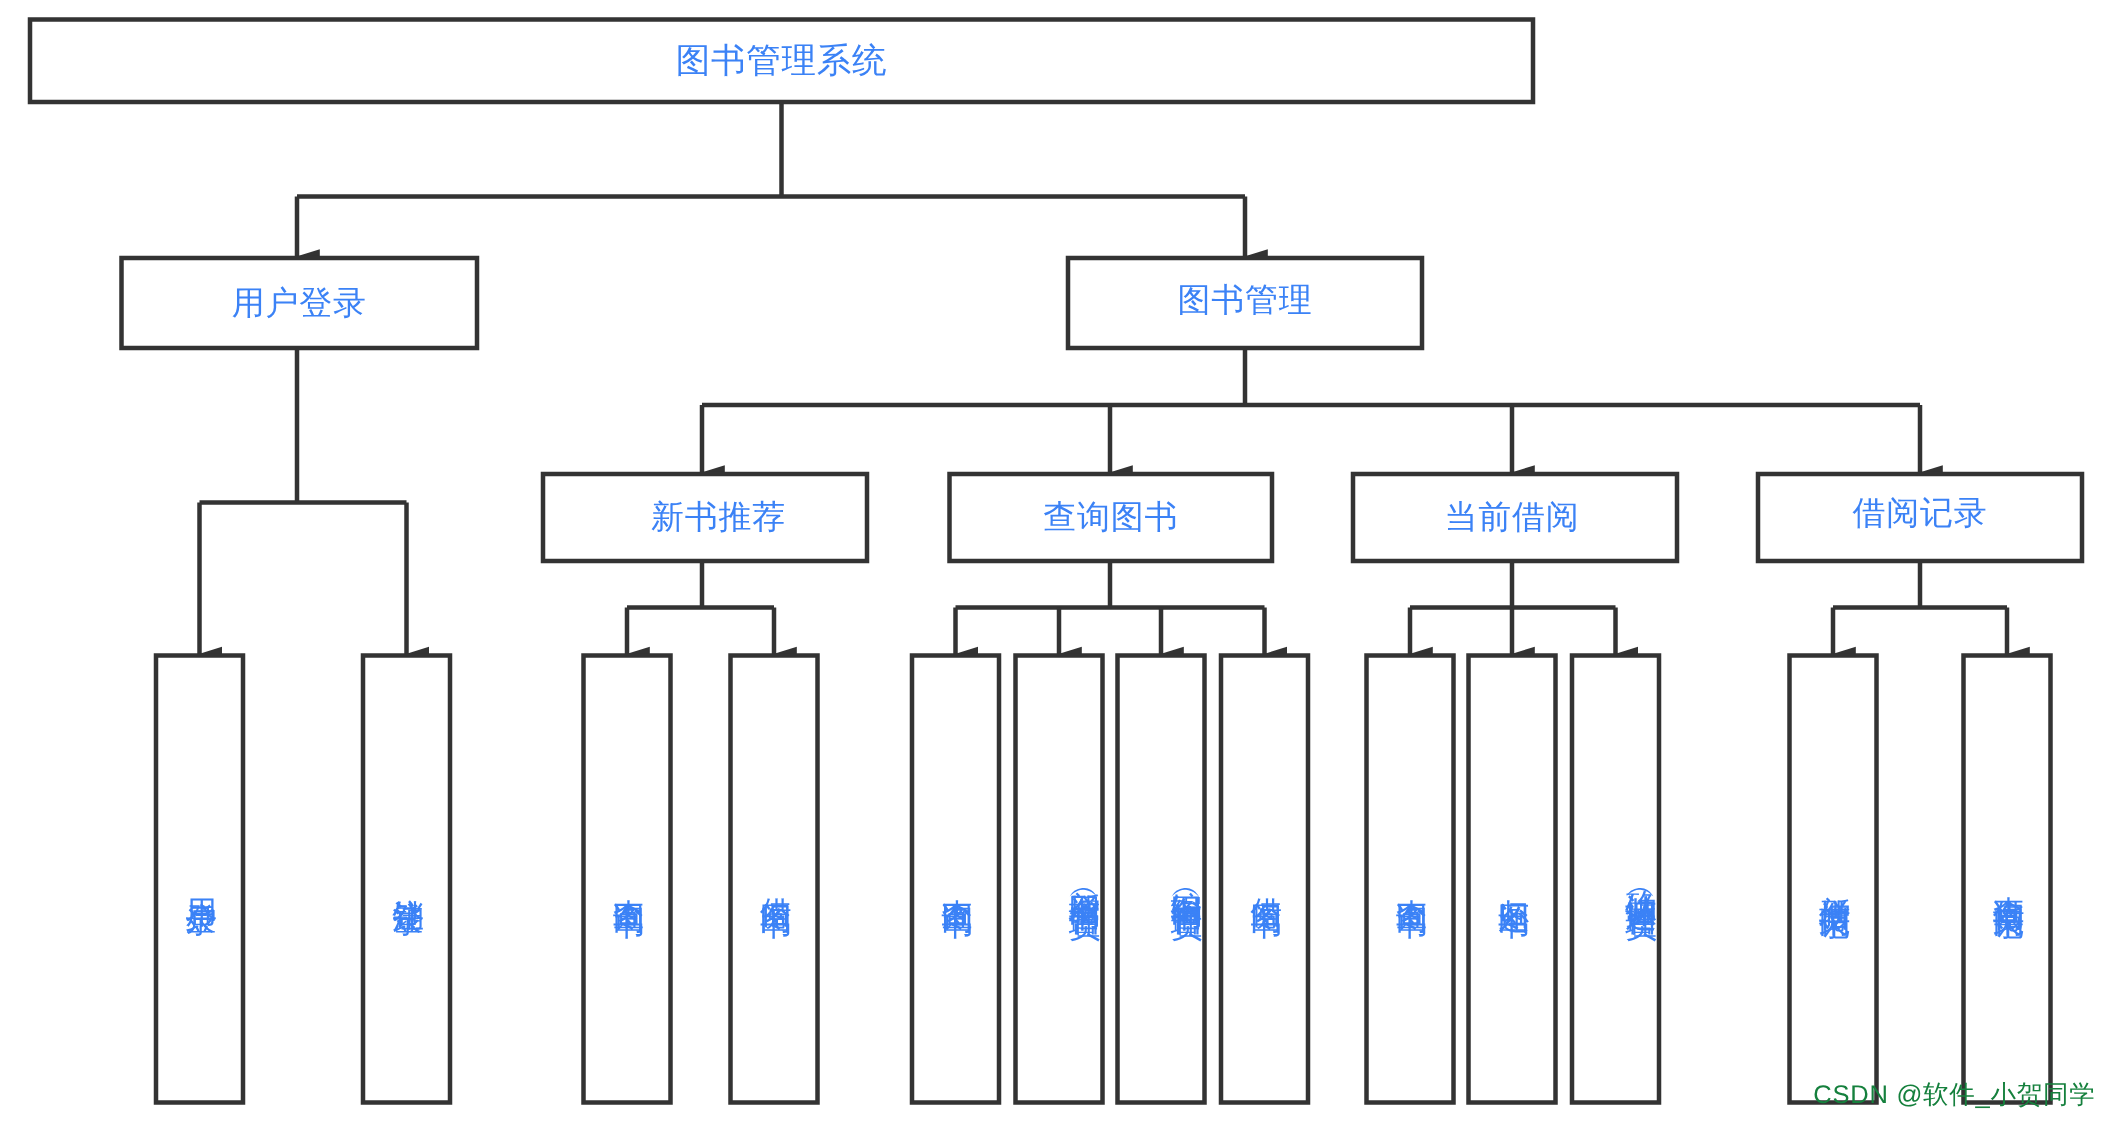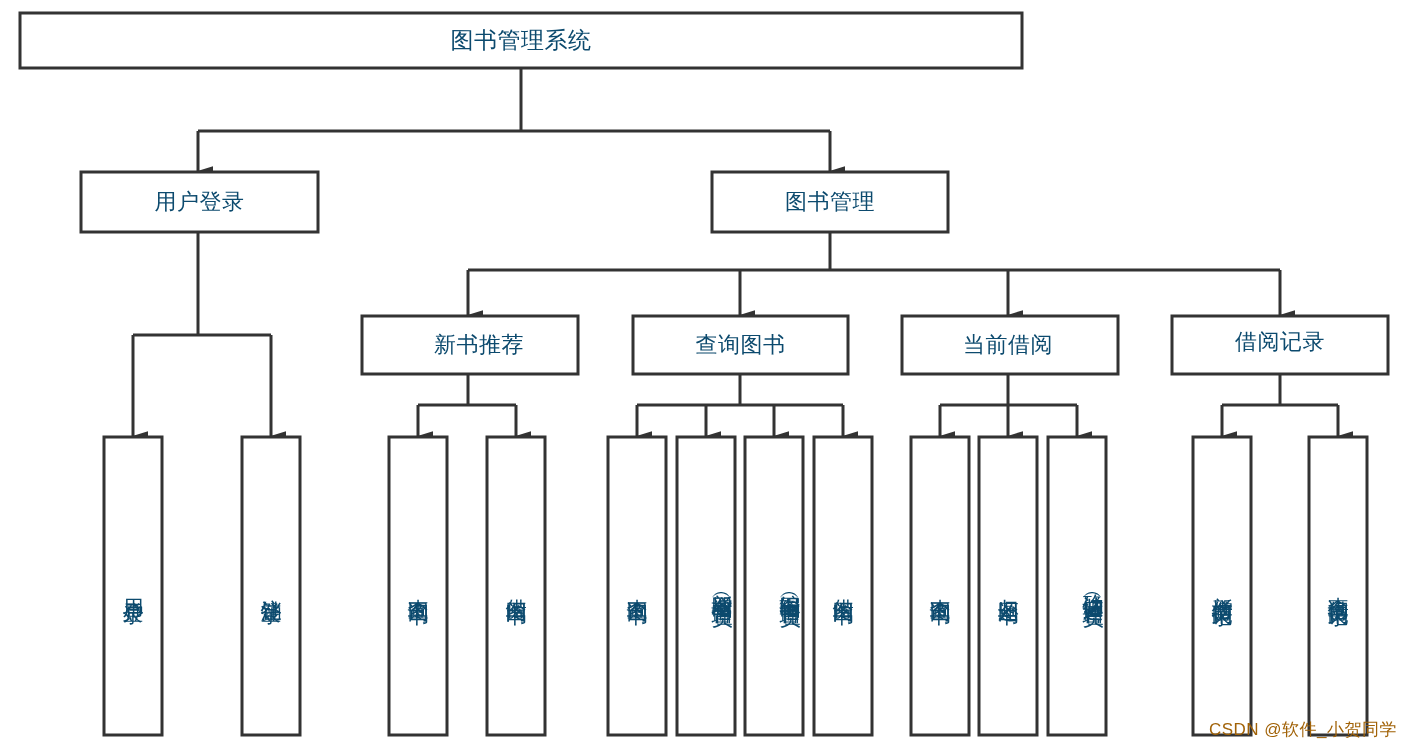--- a/index.html
+++ b/index.html
@@ -22,21 +22,21 @@
     left: 0;
     top: 0;
     width: 1405px;
     height: 747px;
   }
   .node-label {
     position: absolute;
     display: flex;
     align-items: center;
     justify-content: center;
-    color: #0c4a6e;
+    color: #3b82f6;
     box-sizing: border-box;
     pointer-events: none;
   }
   .node-label.horiz {
     font-size: 22px;
     line-height: 1.2;
     letter-spacing: 0.5px;
   }
   .node-label.vert {
     writing-mode: vertical-rl;
@@ -48,21 +48,21 @@
     padding-bottom: 6px;
   }
   .node-label.root {
     font-size: 23px;
   }
   #watermark {
     position: absolute;
     right: 8px;
     bottom: 6px;
     font-size: 17px;
-    color: #a16207;
+    color: #15803d;
     letter-spacing: 0.5px;
     white-space: nowrap;
     text-align: center;
   }
 </style>
 </head>
 <body>
 
 <div id="canvas">
 
@@ -140,21 +140,21 @@
       <rect x="979" y="437" width="58" height="298"></rect>
       <rect x="1048" y="437" width="58" height="298"></rect>
       <rect x="1193" y="437" width="58" height="298"></rect>
       <rect x="1309" y="437" width="58" height="298"></rect>
     </g>
   </svg>
 
   <div class="node-label horiz root" style="left:20px; top:13px; width:1002px; height:55px;">图书管理系统</div>
 
   <div class="node-label horiz" style="left:81px; top:172px; width:237px; height:60px;">用户登录</div>
-  <div class="node-label horiz" style="left:712px; top:172px; width:236px; height:60px;">图书管理</div>
+  <div class="node-label horiz" style="left:712px; top:172px; width:236px; height:60px;font-family:Liberation Mono, monospace;">图书管理</div>
 
   <div class="node-label horiz" style="left:362px; top:316px; width:216px; height:58px;padding-left:18px;">新书推荐</div>
   <div class="node-label horiz" style="left:633px; top:316px; width:215px; height:58px;">查询图书</div>
   <div class="node-label horiz" style="left:902px; top:316px; width:212px; height:58px;">当前借阅</div>
   <div class="node-label horiz" style="left:1172px; top:316px; width:216px; height:53px;">借阅记录</div>
 
   <div class="node-label vert" style="left:104px; top:437px; width:58px; height:298px;">用户登录</div>
   <div class="node-label vert" style="left:242px; top:437px; width:58px; height:298px;">注销登录</div>
   <div class="node-label vert" style="left:389px; top:437px; width:58px; height:298px;">查询图书</div>
   <div class="node-label vert" style="left:487px; top:437px; width:58px; height:298px;">借阅图书</div>

